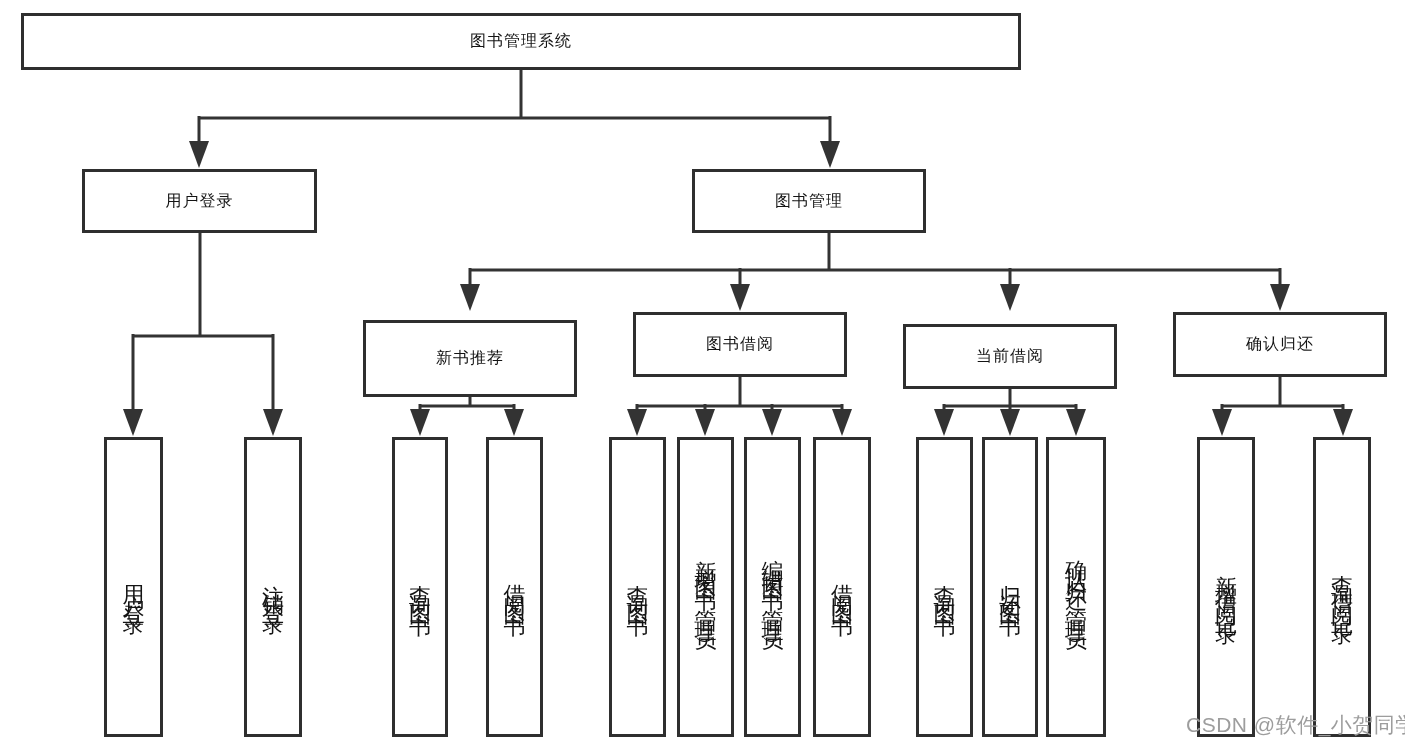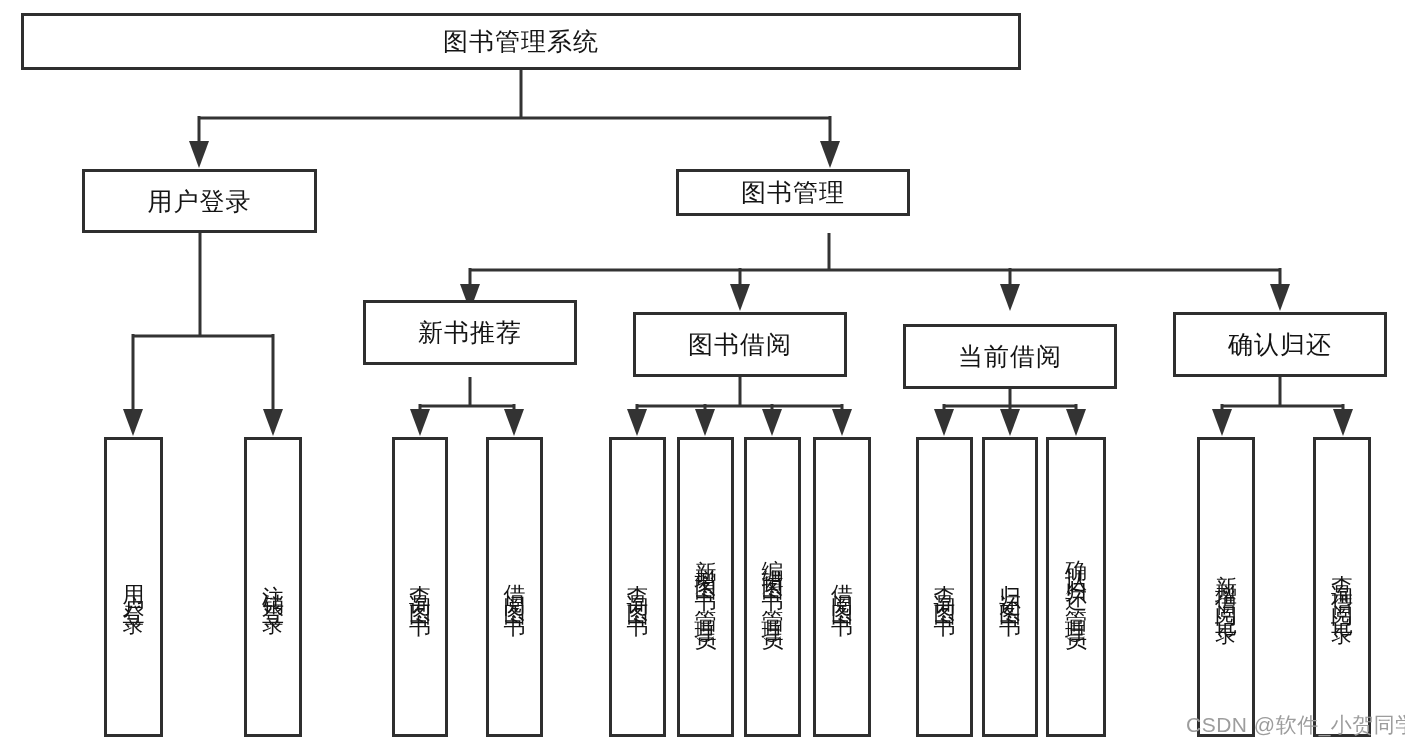--- a/index.html
+++ b/index.html
@@ -14,21 +14,21 @@
   .node{
     position:absolute;
     box-sizing:border-box;
     border:3px solid #2f2f2f;
     background:#ffffff;
     display:flex;align-items:center;justify-content:center;
     z-index:2;
     color:#141414;
   }
   .node.h span{
-    font-size:25px;
+    font-size:16px;
     letter-spacing:1px;
     white-space:nowrap;
   }
   .node.v span{
     writing-mode:vertical-rl;
     text-orientation:mixed;
     font-size:22px;
     line-height:1;
     letter-spacing:10px;
     white-space:nowrap;
@@ -94,25 +94,25 @@
     </g>
   </svg>
 
   <div class="node h" style="left:21px;top:13px;width:1000px;height:57px">
     <span>图书管理系统</span>
   </div>
 
   <div class="node h" style="left:82px;top:169px;width:235px;height:64px">
     <span>用户登录</span>
   </div>
-  <div class="node h" style="left:676px;top:169px;width:234px;height:47px">
+  <div class="node h" style="left:692px;top:169px;width:234px;height:64px">
     <span>图书管理</span>
   </div>
 
-  <div class="node h" style="left:363px;top:300px;width:214px;height:65px">
+  <div class="node h" style="left:363px;top:320px;width:214px;height:77px">
     <span>新书推荐</span>
   </div>
   <div class="node h" style="left:633px;top:312px;width:214px;height:65px">
     <span>图书借阅</span>
   </div>
   <div class="node h" style="left:903px;top:324px;width:214px;height:65px">
     <span>当前借阅</span>
   </div>
   <div class="node h" style="left:1173px;top:312px;width:214px;height:65px">
     <span>确认归还</span>

